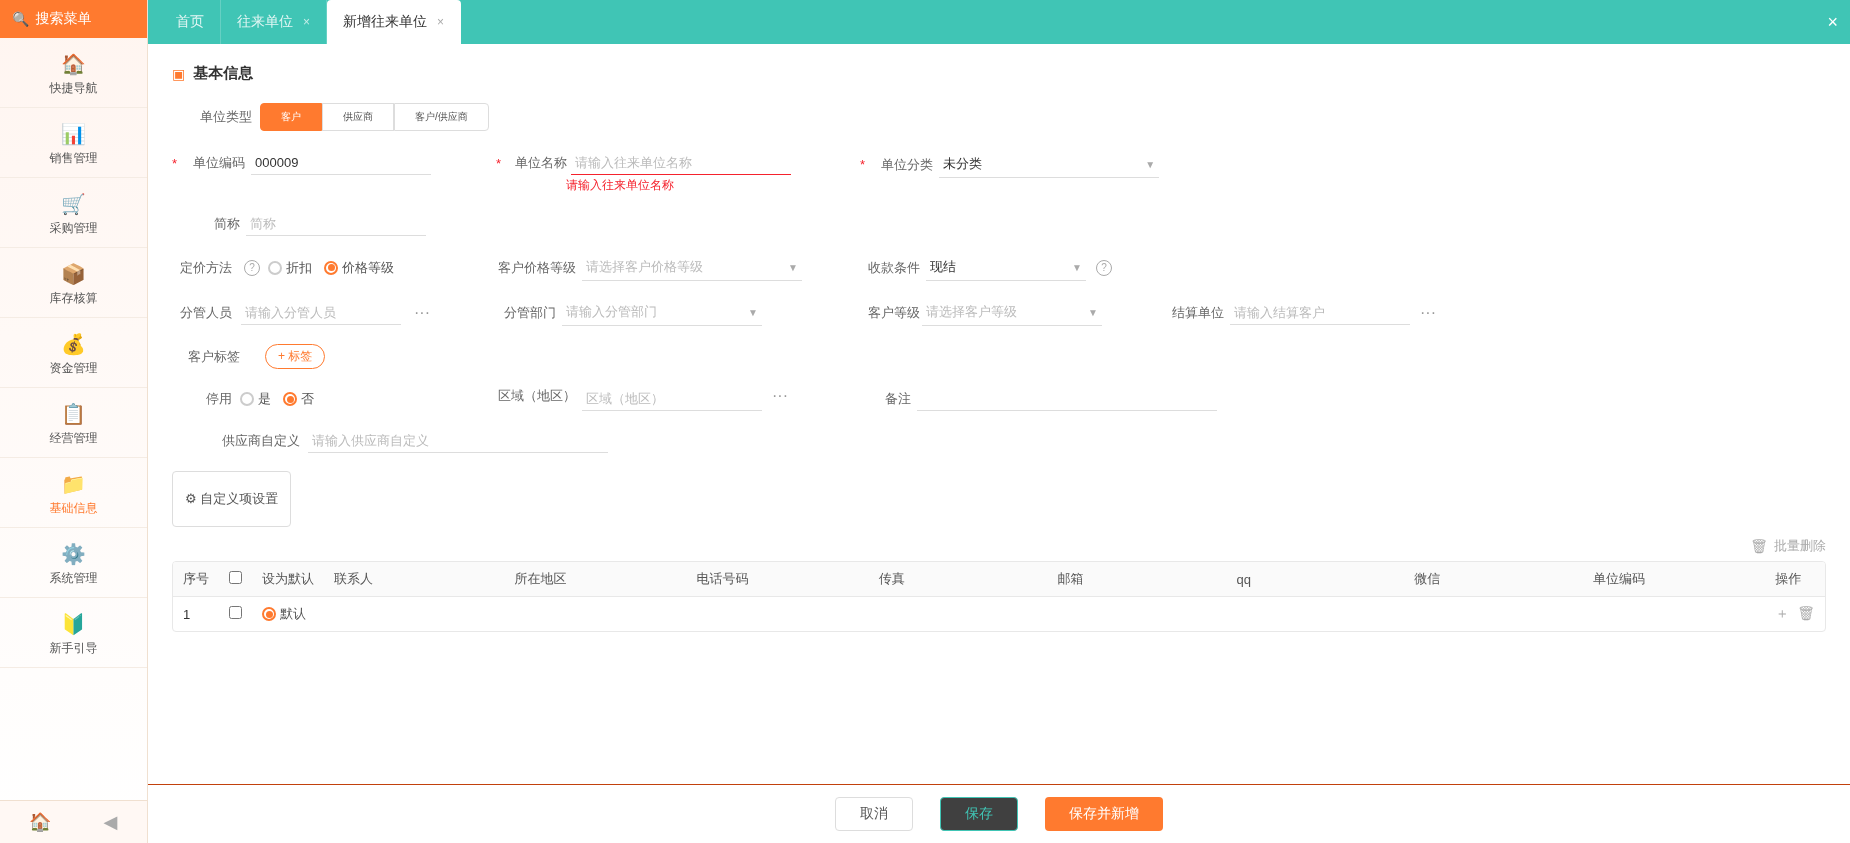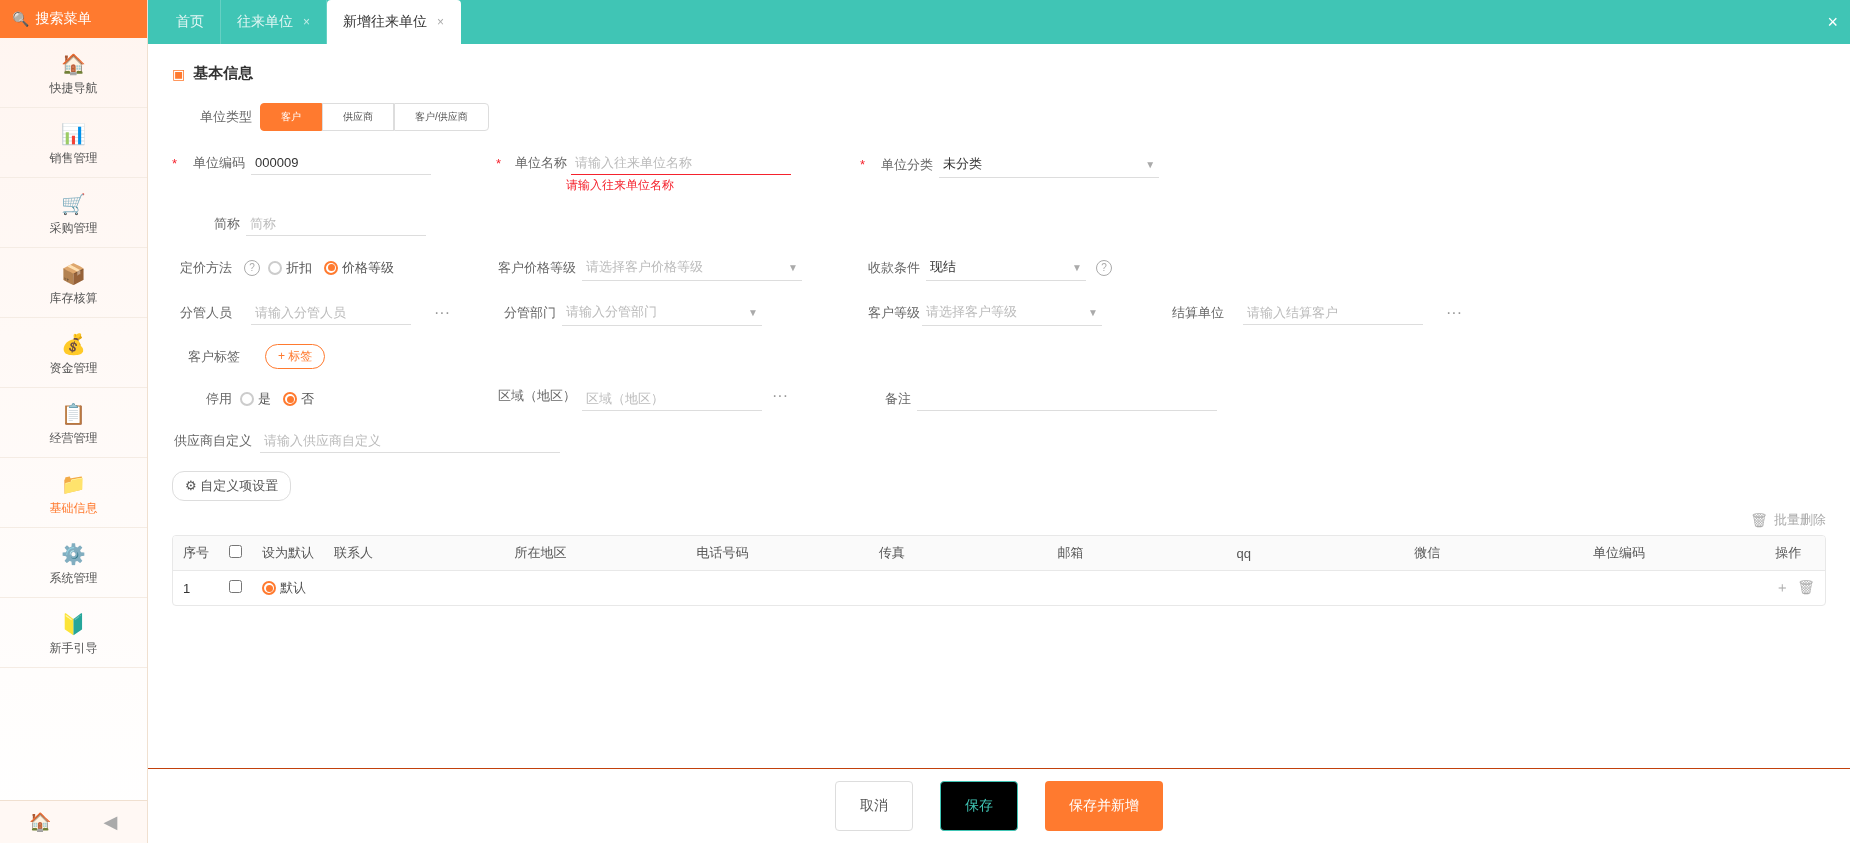--- a/index.html
+++ b/index.html
@@ -270,22 +270,22 @@
       cursor: pointer;
       background: white;
       display: inline-flex;
       align-items: center;
       gap: 4px;
     }
 
     
     .settings-btn {
       border: 1px solid #ddd;
-      padding: 5px 12px;
-      border-radius: 12px;
+      padding: 18px 12px;
+      border-radius: 4px;
       cursor: pointer;
       font-size: 13px;
       color: #555;
       background: white;
       display: inline-flex;
       align-items: center;
       gap: 6px;
       margin-bottom: 10px;
     }
 
@@ -346,26 +346,26 @@
     .btn-cancel {
       padding: 7px 24px;
       border: 1px solid #ddd;
       border-radius: 4px;
       cursor: pointer;
       font-size: 14px;
       background: white;
       color: #555;
     }
     .btn-save {
-      padding: 15px 24px;
+      padding: 7px 24px;
       border: 1px solid #40c5b5;
       border-radius: 4px;
       cursor: pointer;
       font-size: 14px;
-      background: #000000;
+      background: #404040;
       color: #40c5b5;
     }
     .btn-save-new {
       padding: 7px 24px;
       border: none;
       border-radius: 4px;
       cursor: pointer;
       font-size: 14px;
       background: #ff7a2f;
       color: white;
@@ -544,21 +544,21 @@
           <span class="select-text has-value">现结</span>
           <span class="select-arrow">▼</span>
         </div>
         <span class="help-icon">?</span>
       </div>
     </div>
 
     
     <div class="form-row" style="align-items:center; gap:24px;">
 
-      <div style="display:flex; align-items:center; gap:19px; flex:0 0 300px;">
+      <div style="display:flex; align-items:center; gap:9px; flex:0 0 300px;">
         <span class="field-label" style="min-width:60px;">分管人员</span>
         <input type="text" class="form-input" style="width: 160px;" placeholder="请输入分管人员">
         <span class="more-dots">···</span>
       </div>
 
       <div style="display:flex; align-items:center; gap:6px; flex:0 0 340px;">
         <span class="field-label" style="min-width:60px;">分管部门</span>
         <div class="select-wrapper" style="width:200px;">
           <span class="select-text">请输入分管部门</span>
           <span class="select-arrow">▼</span>
@@ -566,21 +566,21 @@
       </div>
 
       <div style="display:flex; align-items:center; gap:2px; flex:0 0 280px;">
         <span class="field-label" style="min-width:60px;">客户等级</span>
         <div class="select-wrapper" style="width:180px;">
           <span class="select-text">请选择客户等级</span>
           <span class="select-arrow">▼</span>
         </div>
       </div>
 
-      <div style="display:flex; align-items:center; gap:19px; flex:1;">
+      <div style="display:flex; align-items:center; gap:6px; flex:1;">
         <span class="field-label" style="min-width:60px;">结算单位</span>
         <input type="text" class="form-input" style="width: 180px;" placeholder="请输入结算客户">
         <span class="more-dots">···</span>
       </div>
     </div>
 
     
     <div class="form-row" style="align-items:center;">
       <span class="field-label" style="min-width:68px; text-align:right; margin-right:25px;">客户标签</span>
       <button class="tag-btn">+ 标签</button>
@@ -612,21 +612,21 @@
       </div>
 
       <div style="display:flex; align-items:center; gap:6px; flex:1;">
         <span class="field-label" style="min-width:30px;margin-left:21px;">备注</span>
         <input type="text" class="form-input" style="width: 300px;">
       </div>
     </div>
 
     
     <div class="form-row" style="align-items:center;">
-      <span class="field-label" style="min-width:80px; text-align:right; margin-right:8px;">供应商自定义</span>
+      <span class="field-label" style="min-width:80px; text-align:right; margin-right:8px;margin-left:48px;">供应商自定义</span>
       <input type="text" class="form-input" style="width: 300px;" placeholder="请输入供应商自定义">
     </div>
 
     
     <button class="settings-btn">⚙ 自定义项设置</button>
 
     
     <div class="batch-actions">
       <span class="batch-icon">🗑</span>
       <span style="cursor:pointer; color:#aaa;">批量删除</span>

